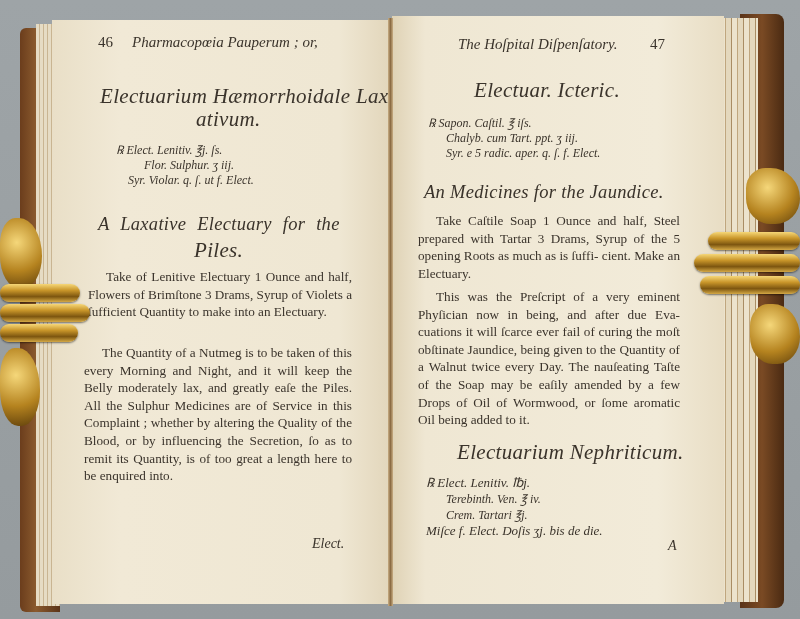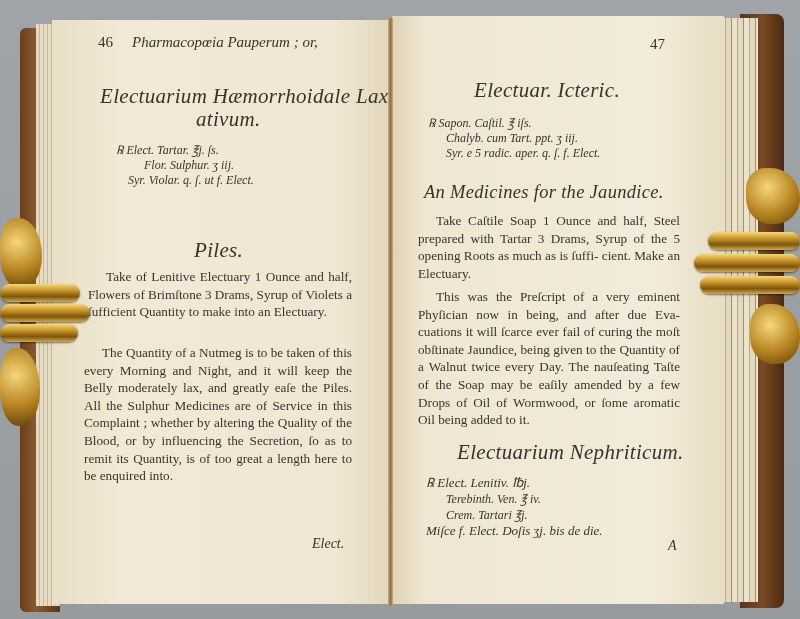--- a/index.html
+++ b/index.html
@@ -48,37 +48,39 @@
 <div class="edges-left"></div>
 <div class="edges-right"></div>
 
 <div class="page left">
   <div class="abs hdr" style="left:46px;top:14px;">46</div>
   <div class="abs hdr it" style="left:80px;top:14px;">Pharmacopœia Pauperum ; or,</div>
 
   <div class="abs title" style="left:48px;top:64px;">Electuarium Hæmorrhoidale Lax-</div>
   <div class="abs title" style="left:144px;top:87px;">ativum.</div>
 
-  <div class="abs rx" style="left:64px;top:123px;">℞ Elect. Tartar. ℥j. ſs.</div>
+  <div class="abs rx" style="left:64px;top:123px;">℞ Elect. Lenitiv. ℥j. ſs.</div>
   <div class="abs rx" style="left:92px;top:138px;">Flor. Sulphur. ʒ iij.</div>
   <div class="abs rx" style="left:76px;top:153px;">Syr. Violar. q. ſ. ut f. Elect.</div>
 
+  <div class="abs title" style="left:46px;top:194px;font-size:18.5px;word-spacing:6px;">A Laxative Electuary for the</div>
   <div class="abs title" style="left:142px;top:218px;">Piles.</div>
 
   <div class="abs body" style="left:36px;top:248px;width:264px;">
     <p>Take of Lenitive Electuary 1 Ounce and half, Flowers of Brimſtone 3 Drams, Syrup of Violets a ſufficient Quantity to make into an Electuary.</p>
   </div>
   <div class="abs body" style="left:32px;top:324px;width:268px;">
     <p>The Quantity of a Nutmeg is to be taken of this every Morning and Night, and it will keep the Belly moderately lax, and greatly eaſe the Piles. All the Sulphur Medicines are of Service in this Complaint ; whether by altering the Quality of the Blood, or by influencing the Secretion, ſo as to remit its Quantity, is of too great a length here to be enquired into.</p>
   </div>
 
   <div class="abs it" style="left:260px;top:516px;font-size:14px;">Elect.</div>
 </div>
 
 <div class="page right">
+  <div class="abs hdr it" style="left:66px;top:20px;">The Hoſpital Diſpenſatory.</div>
   <div class="abs hdr" style="left:258px;top:20px;">47</div>
 
   <div class="abs title" style="left:82px;top:62px;">Electuar. Icteric.</div>
 
   <div class="abs rx" style="left:36px;top:100px;">℞ Sapon. Caſtil. ℥ iſs.</div>
   <div class="abs rx" style="left:54px;top:115px;">Chalyb. cum Tart. ppt. ʒ iij.</div>
   <div class="abs rx" style="left:54px;top:130px;">Syr. e 5 radic. aper. q. ſ. f. Elect.</div>
 
   <div class="abs title" style="left:32px;top:166px;font-size:18.5px;">An Medicines for the Jaundice.</div>
 

